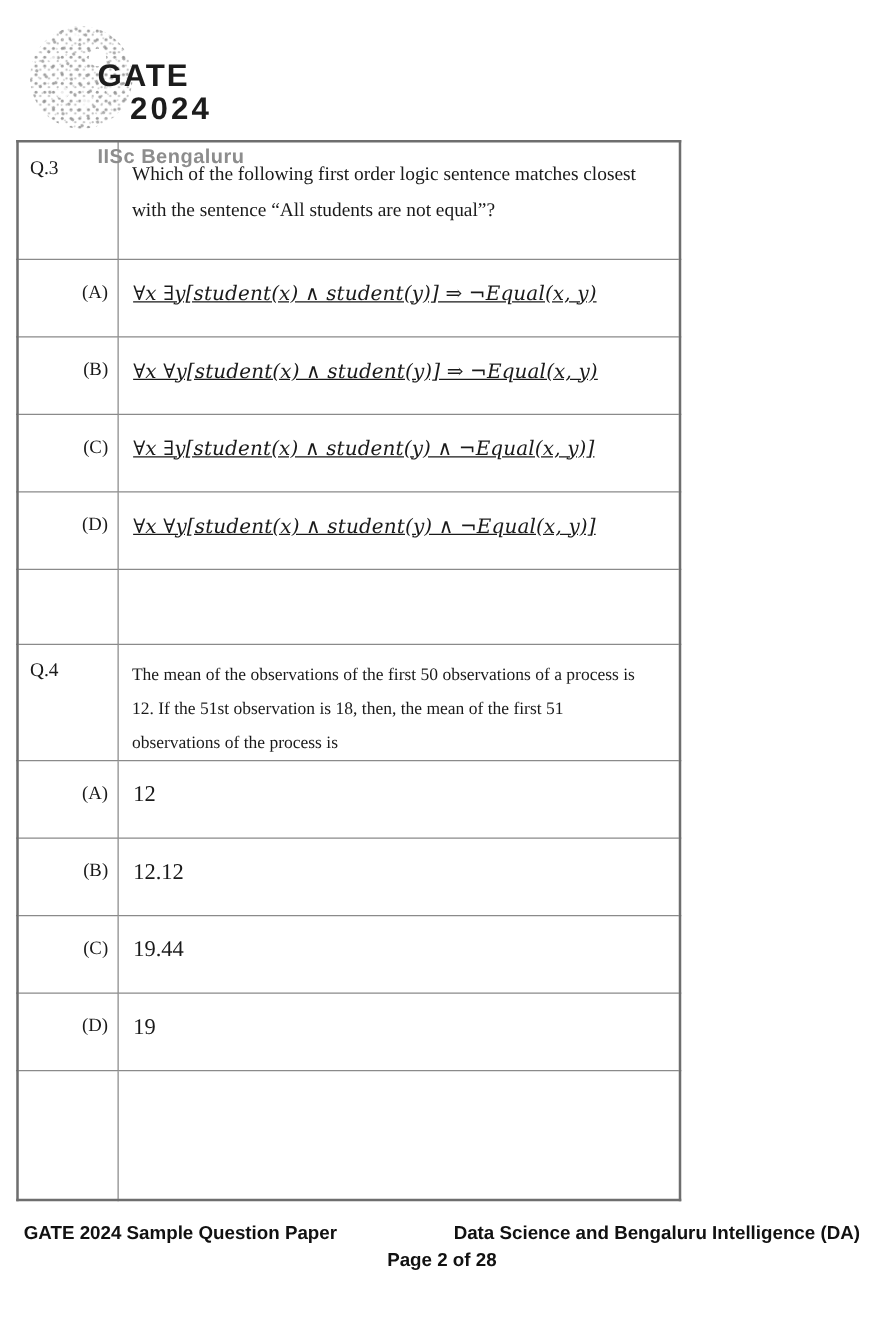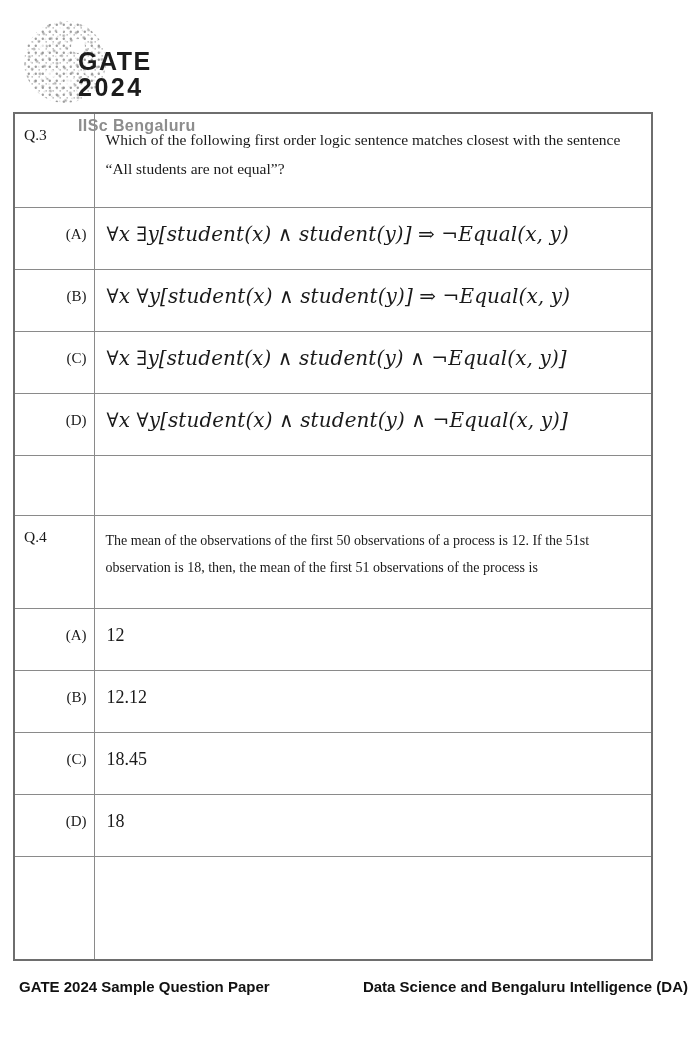--- a/index.html
+++ b/index.html
@@ -38,34 +38,35 @@
     font-weight: 900;
     letter-spacing: 1.5px;
     color: #1c1c1c;
   }
   .logo-year {
     font-size: 25px;
     font-weight: 900;
     letter-spacing: 2.5px;
     color: #1c1c1c;
     margin-top: 1px;
+    text-align: center;
   }
   .logo-inst {
     font-size: 16px;
     font-weight: 600;
     color: #8d8d8d;
     margin-top: 18px;
     letter-spacing: 0.4px;
   }
 
   
   table.qtable {
     border-collapse: collapse;
     table-layout: fixed;
-    width: 640px;
+    width: 532px;
     margin-left: 13px;
     border: 2px solid #6e6e6e;
   }
   table.qtable col.c-num { width: 80px; }
   table.qtable td {
     border: 1px solid #8a8a8a;
     box-sizing: border-box;
     overflow: hidden;
   }
   tr.h-q   { height: 94px; }
@@ -98,22 +99,23 @@
     font-size: 15px;
   }
   td.opt-text {
     vertical-align: middle;
     padding: 0 6px 8px 12px;
     font-size: 18px;
   }
   td.opt-text.math {
     font-family: "DejaVu Serif", serif;
     font-style: italic;
-    font-size: 20px;
+    font-size: 16px;
     letter-spacing: 0.1px;
+    text-decoration: underline;
   }
 
   
   .footer {
     margin: 17px 12px 0 19px;
     font-family: "Liberation Sans", sans-serif;
     font-weight: bold;
     font-size: 15px;
     color: #111;
   }
@@ -198,34 +200,35 @@
       <tr class="h-opt">
         <td class="opt-label">(A)</td>
         <td class="opt-text">12</td>
       </tr>
       <tr class="h-opt">
         <td class="opt-label">(B)</td>
         <td class="opt-text">12.12</td>
       </tr>
       <tr class="h-opt">
         <td class="opt-label">(C)</td>
-        <td class="opt-text">18.45</td>
+        <td class="opt-text">19.44</td>
       </tr>
       <tr class="h-opt">
         <td class="opt-label">(D)</td>
-        <td class="opt-text">18</td>
+        <td class="opt-text">19</td>
       </tr>
       <tr class="h-gap-lg">
         <td></td>
         <td></td>
       </tr>
 
     </tbody>
   </table>
 
   <div class="footer">
     <div class="footer-line">
       <span>GATE 2024 Sample Question Paper</span>
       <span>Data Science and Bengaluru Intelligence (DA)</span>
     </div>
+    <div class="footer-page">Page 2 of 28</div>
   </div>
 
 </div>
 
 </body></html>

